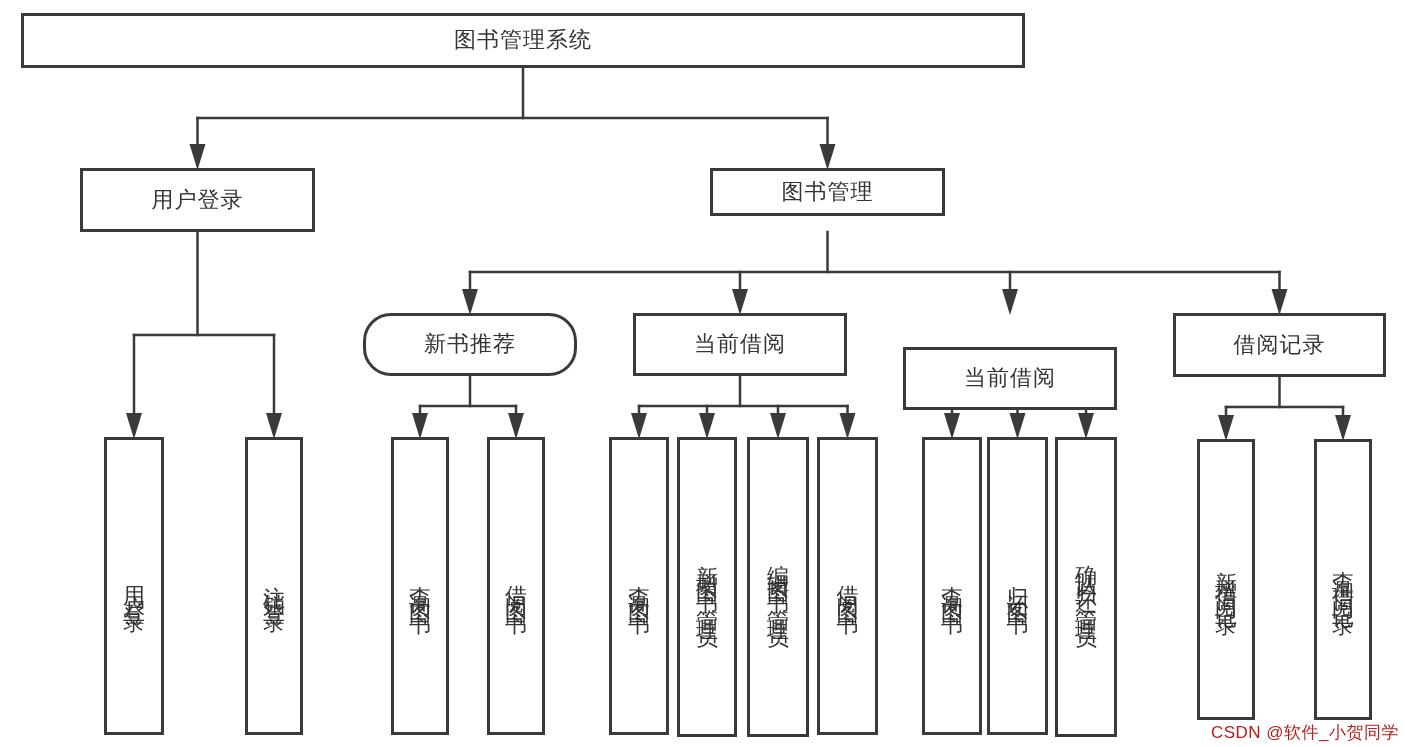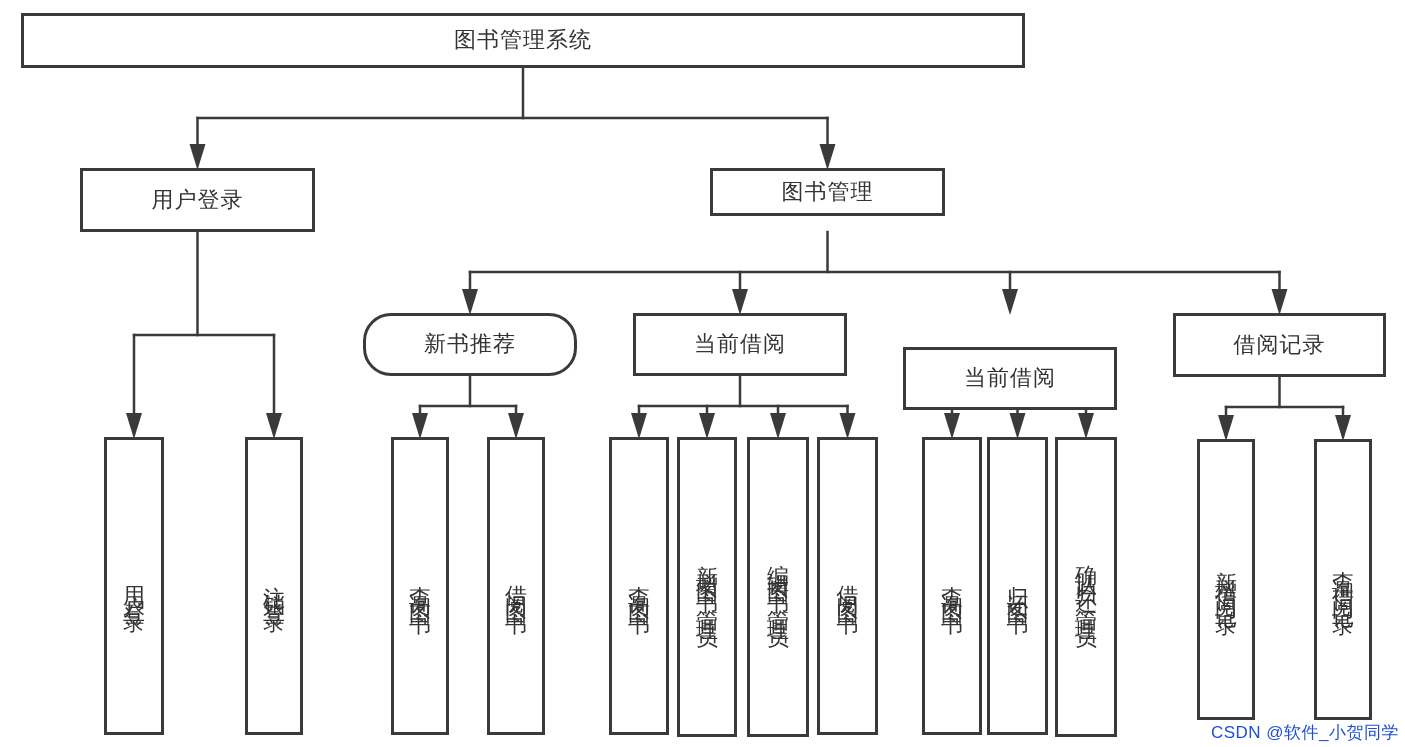--- a/index.html
+++ b/index.html
@@ -35,21 +35,21 @@
     letter-spacing:9px;
     line-height:1;
     white-space:normal;
   }
   .watermark{
     position:absolute;
     right:6px;
     bottom:3px;
     font-size:17px;
     letter-spacing:0.5px;
-    color:#1d4ed8;
+    color:#b91c1c;
     background:transparent;
     pointer-events:none;
   }
 </style>
 </head>
 <body>
 
 <div class="stage">
   <svg id="edges" viewBox="0 0 1405 747">
       <line x1="523" y1="68" x2="523" y2="118" stroke="#3a3a3a" stroke-width="2.5" stroke-linecap="square"></line>

